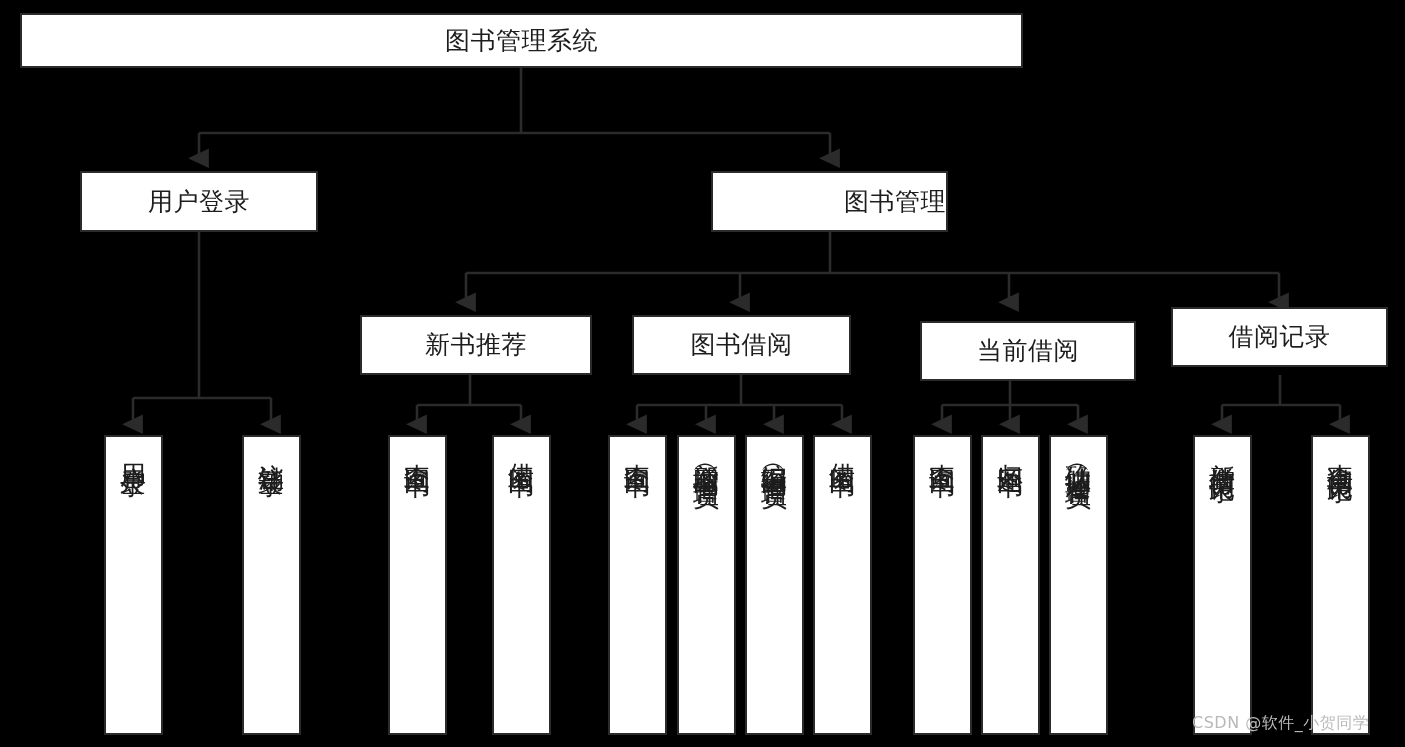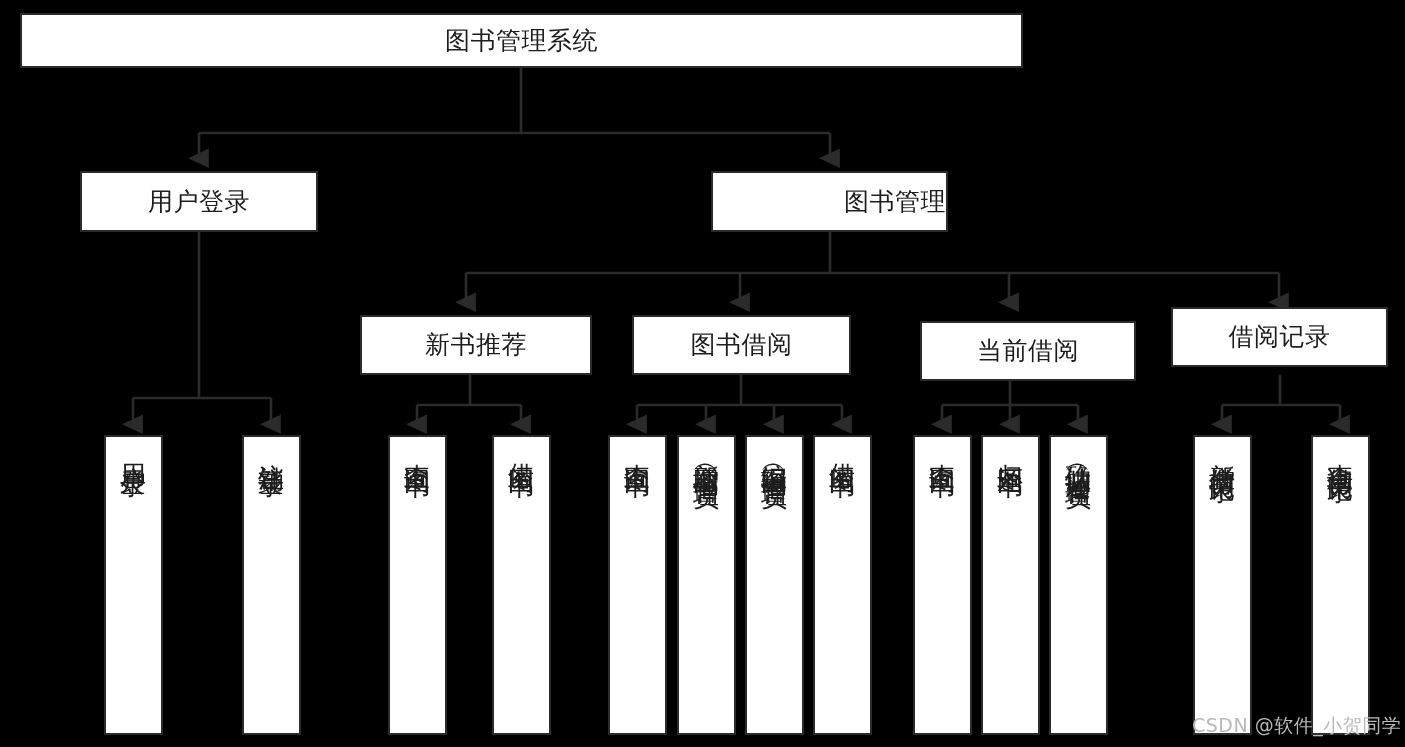--- a/index.html
+++ b/index.html
@@ -52,21 +52,21 @@
     writing-mode: vertical-rl;
     text-orientation: upright;
     font-size: 26px;
     line-height: 1.0;
     letter-spacing: 3px;
   }
   .watermark {
     position: absolute;
     left: 1192px;
     top: 713px;
-    font-size: 19px;
+    font-size: 16px;
     color: #b9b9b9;
     letter-spacing: 0.5px;
     white-space: nowrap;
     pointer-events: none;
   }
 </style>
 </head>
 <body>
 
 <div id="canvas">

